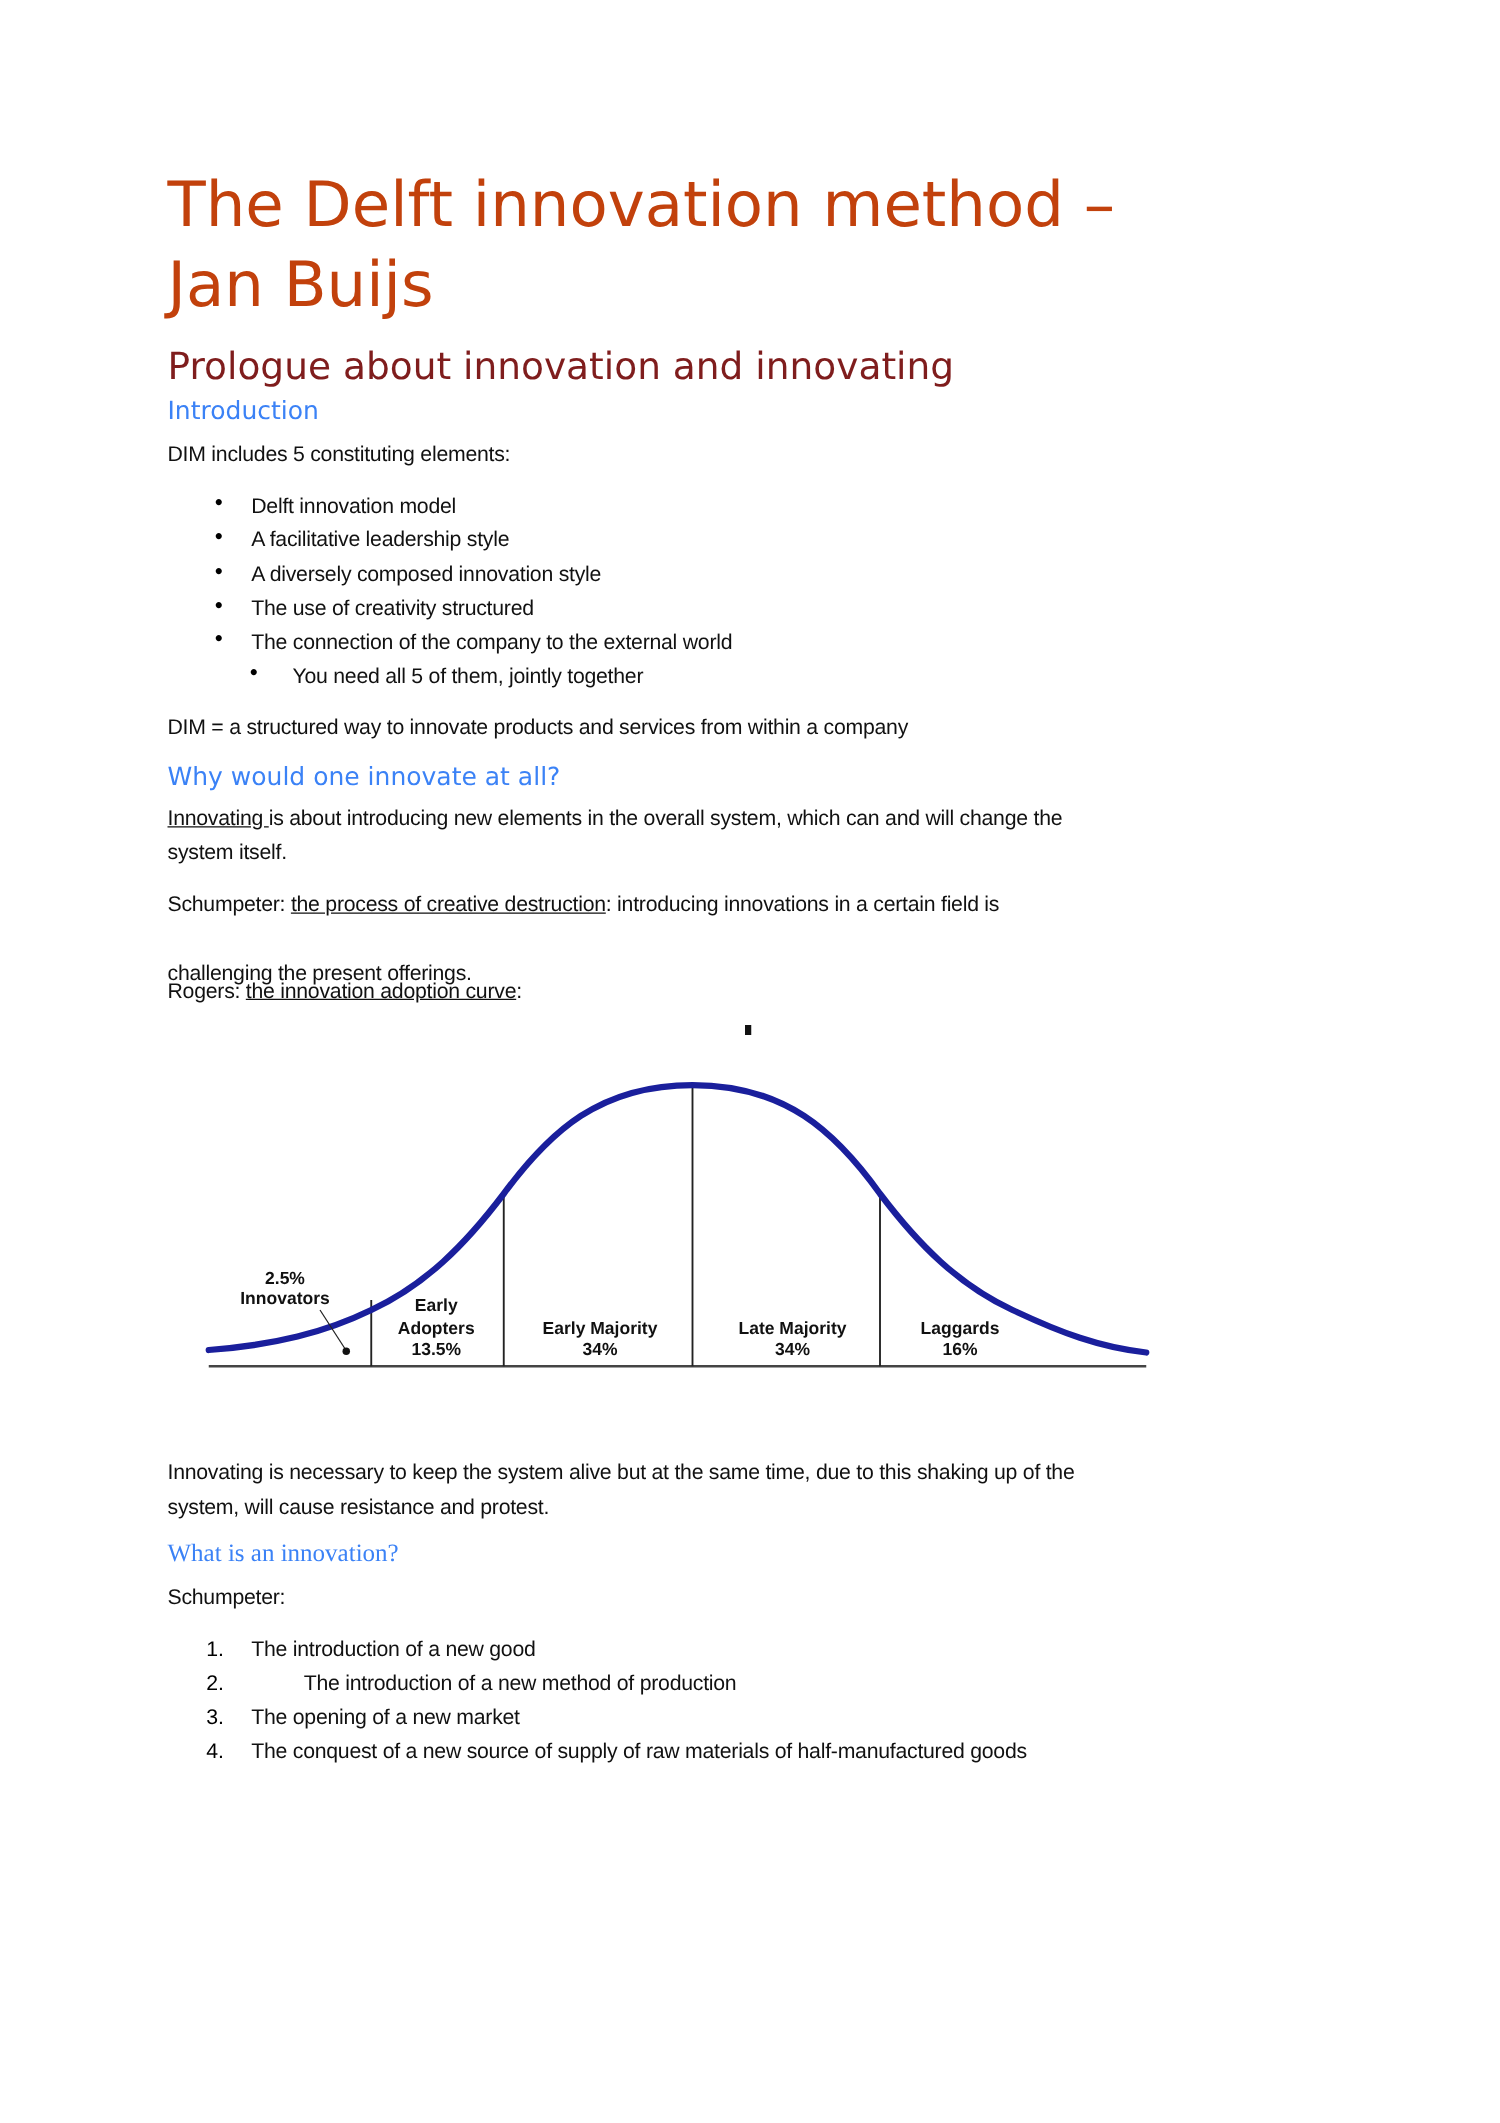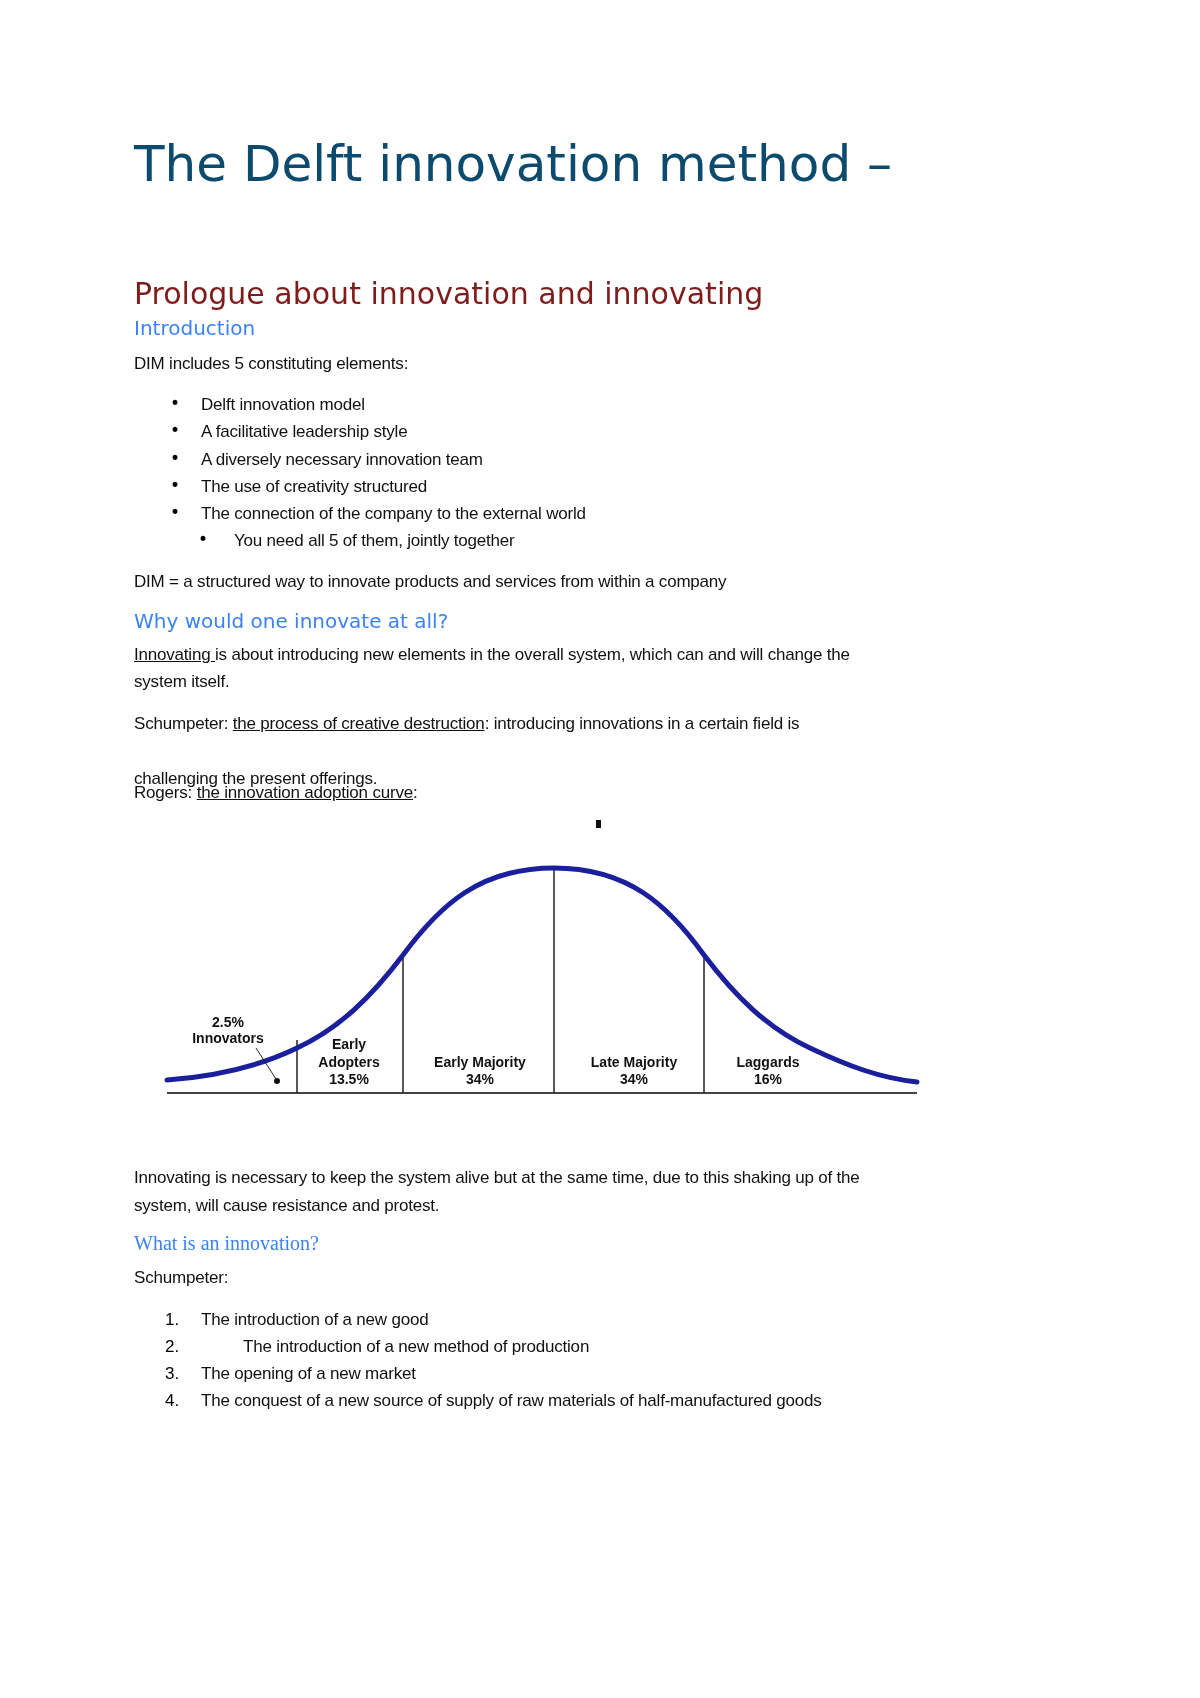--- a/index.html
+++ b/index.html
@@ -1,50 +1,51 @@
 <!DOCTYPE html>
 <html><head>
 <meta charset="utf-8">
 <style>
   html, body { margin: 0; padding: 0; background: #ffffff; }
   body { width: 1200px; height: 1698px; position: relative; overflow: hidden;
          font-family: "DejaVu Sans", sans-serif; color: #000; }
   .page { position: absolute; left: 0; top: 0; width: 1200px; height: 1698px; }
   .abs { position: absolute; white-space: nowrap; }
-  .title { font-size: 50px; line-height: 64px; color: #0c4a6e; font-family: "DejaVu Sans", sans-serif; }
+  .title { font-size: 50px; line-height: 64px; color: #c2410c; font-family: "DejaVu Sans", sans-serif; }
   .h1 { font-size: 30px; color: #7f1d1d; font-family: "DejaVu Sans", sans-serif; }
   .h2 { font-size: 20px; color: #3b82f6; font-family: "DejaVu Sans", sans-serif; }
   .body { font-size: 17px; font-family: "Liberation Sans", sans-serif; letter-spacing: -0.2px; color: #111; text-align: center; }
   .u { text-decoration: underline; }
   .bullet { position: absolute; font-size: 17px; font-family: "DejaVu Sans", sans-serif; }
   .num { position: absolute; font-size: 17px; font-family: "Liberation Sans", sans-serif; }
   svg text { font-family: "Liberation Sans", sans-serif; font-weight: bold; font-size: 14px; fill: #111; }
 </style>
 </head>
 <body>
 
 <div class="page">
 
   <div class="abs title" style="left:134px; top:132px;">The Delft innovation method –</div>
+  <div class="abs title" style="left:134px; top:196px;">Jan Buijs</div>
 
   <div class="abs h1" style="left:134px; top:276px;">Prologue about innovation and innovating</div>
 
   <div class="abs h2" style="left:134px; top:316px;">Introduction</div>
 
   <div class="abs body" style="left:134px; top:354px;">DIM includes 5 constituting elements:</div>
 
   <div>
     <span class="bullet" style="left:170px; top:393px;">•</span>
     <div class="abs body" style="left:201px; top:395px;">Delft innovation model</div>
 
     <span class="bullet" style="left:170px; top:420px;">•</span>
     <div class="abs body" style="left:201px; top:422px;">A facilitative leadership style</div>
 
     <span class="bullet" style="left:170px; top:448px;">•</span>
-    <div class="abs body" style="left:201px; top:450px;">A diversely necessary innovation team</div>
+    <div class="abs body" style="left:201px; top:450px;">A diversely composed innovation style</div>
 
     <span class="bullet" style="left:170px; top:475px;">•</span>
     <div class="abs body" style="left:201px; top:477px;">The use of creativity structured</div>
 
     <span class="bullet" style="left:170px; top:502px;">•</span>
     <div class="abs body" style="left:201px; top:504px;">The connection of the company to the external world</div>
 
     <span class="bullet" style="left:198px; top:529px;">•</span>
     <div class="abs body" style="left:234px; top:531px;">You need all 5 of them, jointly together</div>
   </div>

